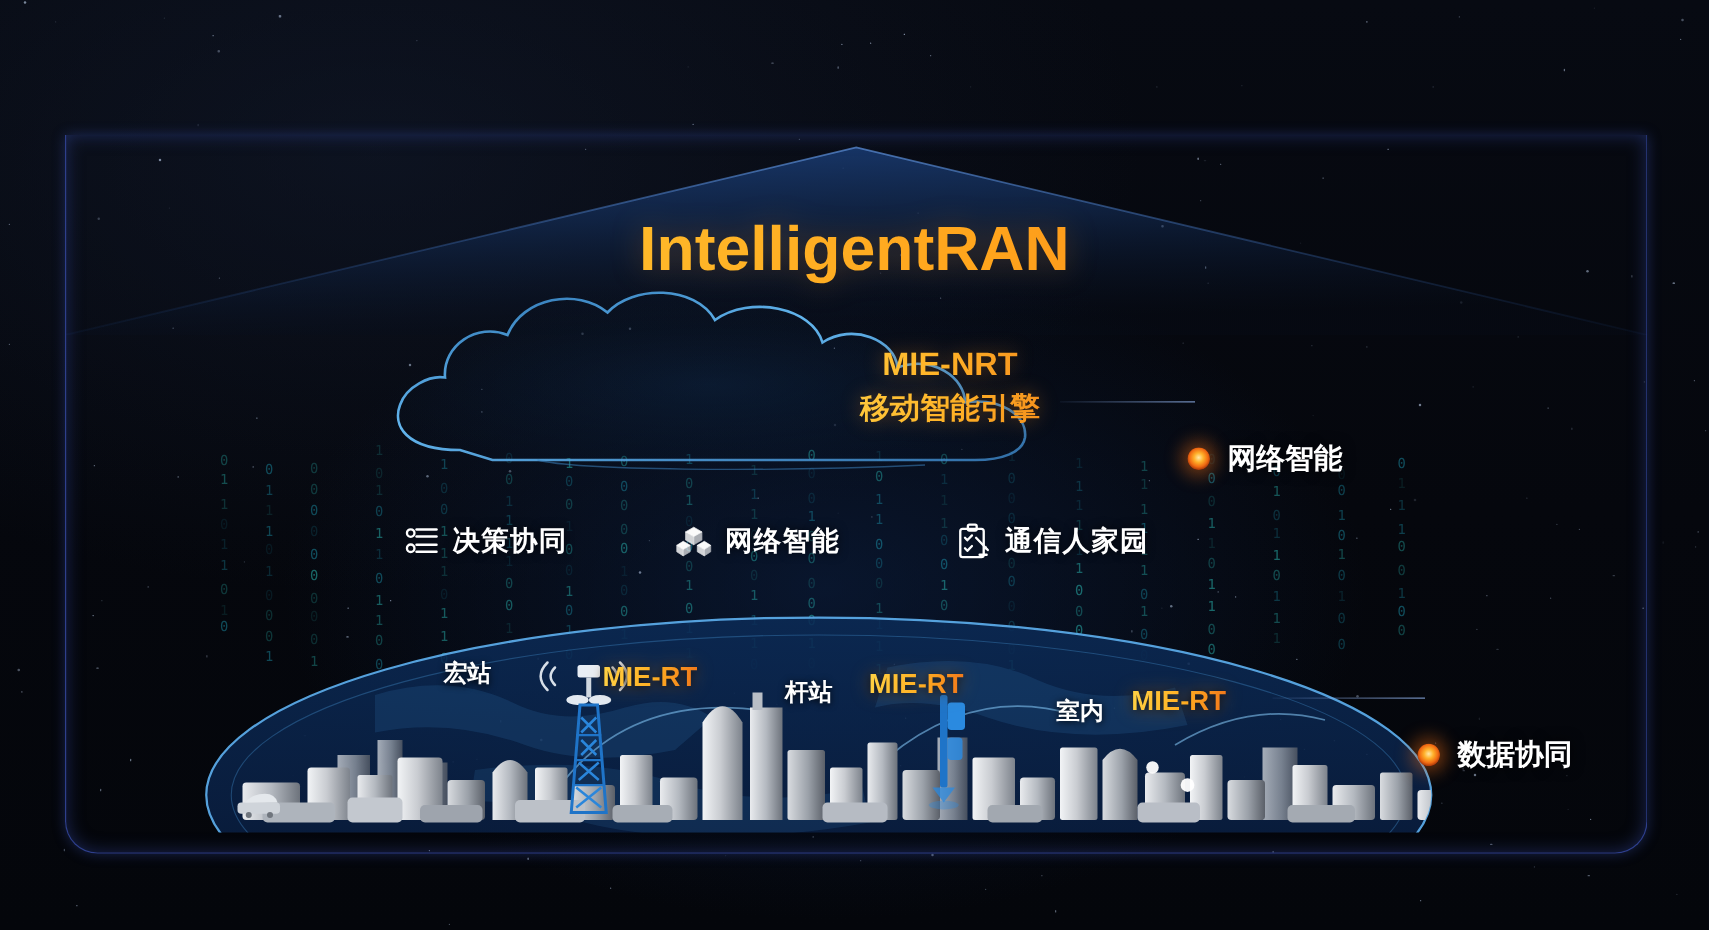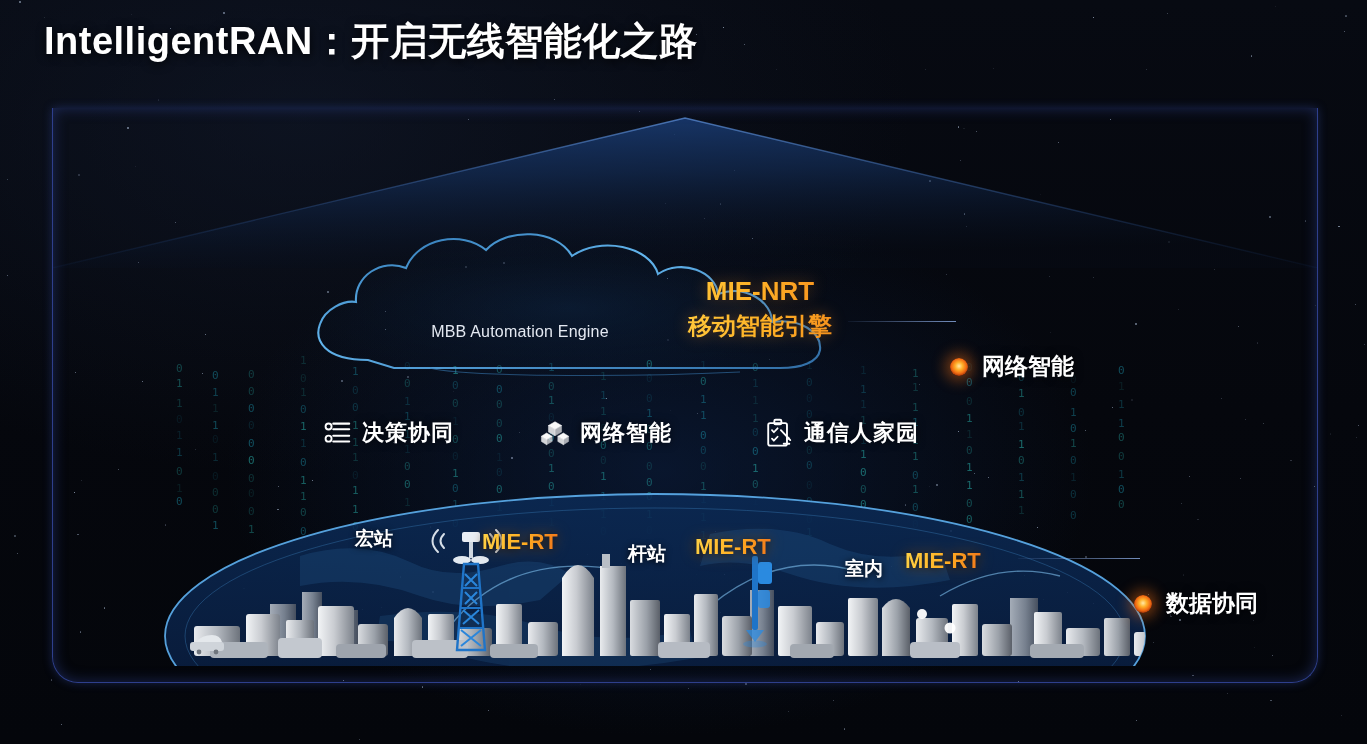--- a/index.html
+++ b/index.html
@@ -583,22 +583,22 @@
         <stop offset="50%" stop-color="#5c8fd8" stop-opacity="0.75"></stop>
         <stop offset="100%" stop-color="#1b3f7a" stop-opacity="0.1"></stop>
       </linearGradient>
     </defs>
     <path d="M0,160 L633,10 L1266,160 Z" fill="url(#roofGrad)"></path>
     <path d="M0,160 L633,10 L1266,160" fill="none" stroke="url(#roofEdge)" stroke-width="1.4"></path>
   </svg>
 
   <div id="frame"></div>
 
-  <div id="title">IntelligentRAN：开启无线智能化之路</div>
-
+
+  <div id="brand">IntelligentRAN</div>
 
   <div id="cloud">
     <svg width="590" height="150" viewBox="0 0 590 150" style="position:absolute;left:0;top:0;">
       <defs>
         <linearGradient id="cloudStroke" x1="0" y1="0" x2="1" y2="1">
           <stop offset="0%" stop-color="#2f7fc4" stop-opacity="0.85"></stop>
           <stop offset="40%" stop-color="#63b6ee" stop-opacity="1"></stop>
           <stop offset="100%" stop-color="#3c86c8" stop-opacity="0.8"></stop>
         </linearGradient>
         <radialGradient id="cloudFill" cx="0.5" cy="0.55" r="0.7">
@@ -613,21 +613,20 @@
                C108,10 152,2 176,22
                C196,0 246,0 262,28
                C290,8 340,18 348,46
                C372,30 406,44 408,66
                C436,56 462,74 462,94
                C490,90 512,104 510,122
                C508,134 492,140 470,140
                L84,140 Z" fill="url(#cloudFill)" stroke="url(#cloudStroke)" stroke-width="2.1"></path>
       <path d="M120,140 C150,148 300,150 430,144" fill="none" stroke="#3b7fbc" stroke-width="1.1" opacity="0.55"></path>
     </svg>
-    <div class="cloud-text" id="mae-sub">MBB Automation Engine</div>
     <div class="cloud-text" id="mie-cn">移动智能引擎</div>
     <div class="cloud-text" id="mie-title">MIE-NRT</div>
   </div>
 
   <div class="leader" style="left:848px; top:321px; width:108px;"></div>
   <div class="endpoint" style="left:950px; top:303px;">
     <div class="dot"></div>
     <div class="endpoint-label">网络智能</div>
   </div>
 

